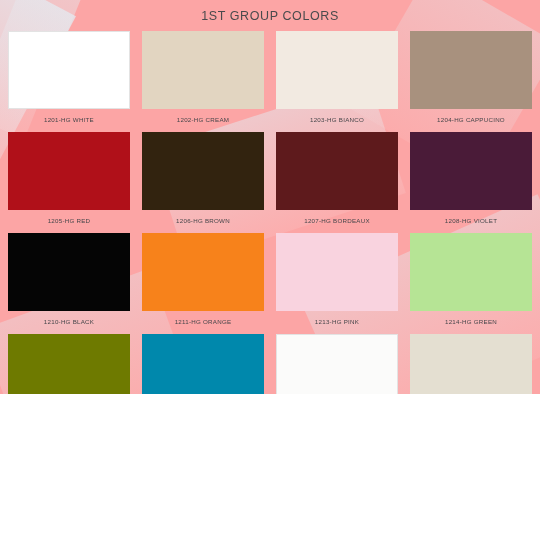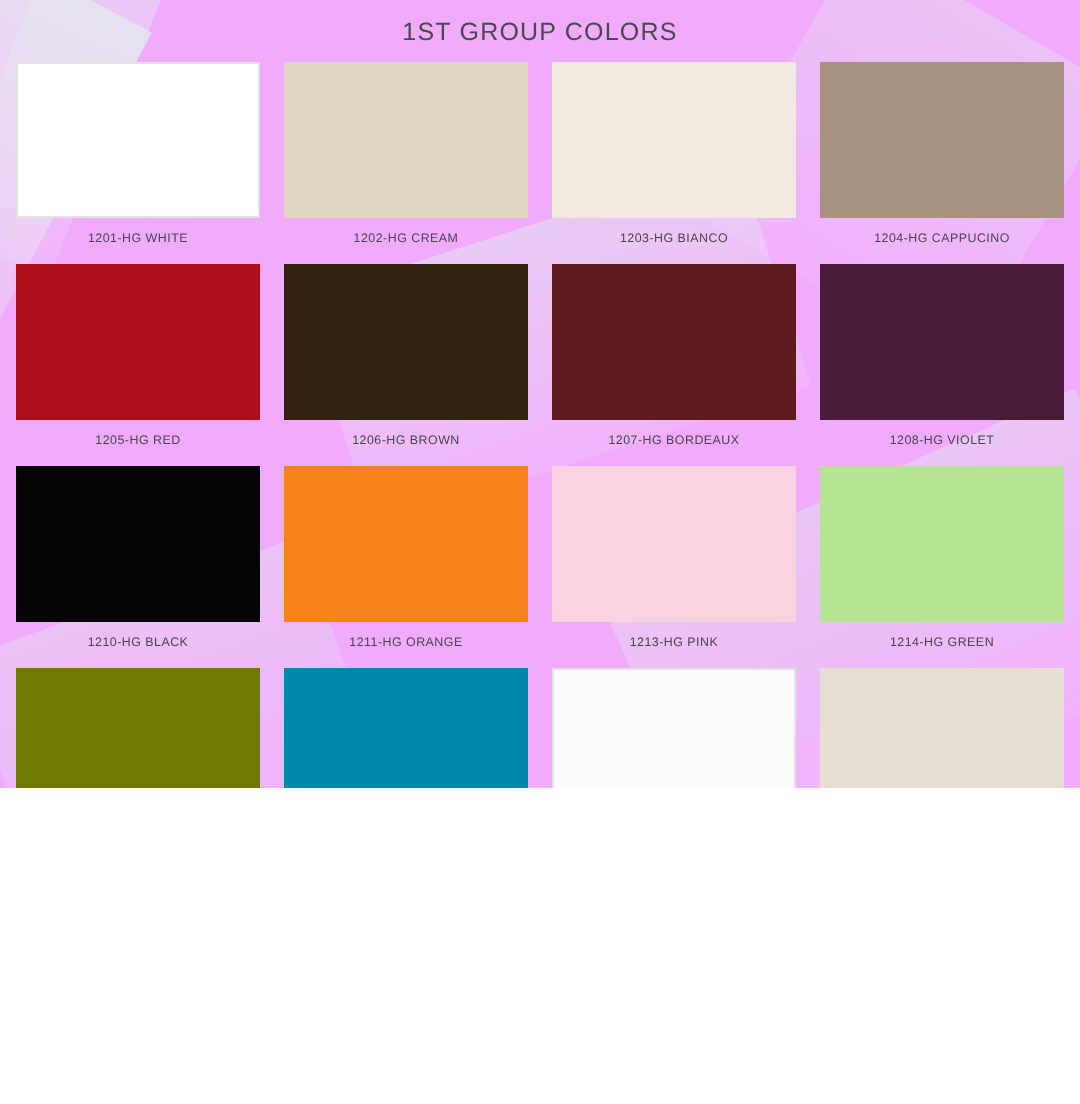--- a/index.html
+++ b/index.html
@@ -11,21 +11,21 @@
     height: 552px;
     overflow: hidden;
     background: #ffffff;
     font-family: "Liberation Sans", sans-serif;
     position: relative;
   }
   #page-root {
     position: relative;
     width: 540px;
     height: 394px;
-    background: #f0abfc;
+    background: #fca5a5;
     overflow: hidden;
   }
   
   .watermark-layer {
     position: absolute;
     inset: 0;
     pointer-events: none;
     overflow: hidden;
     z-index: 0;
   }

